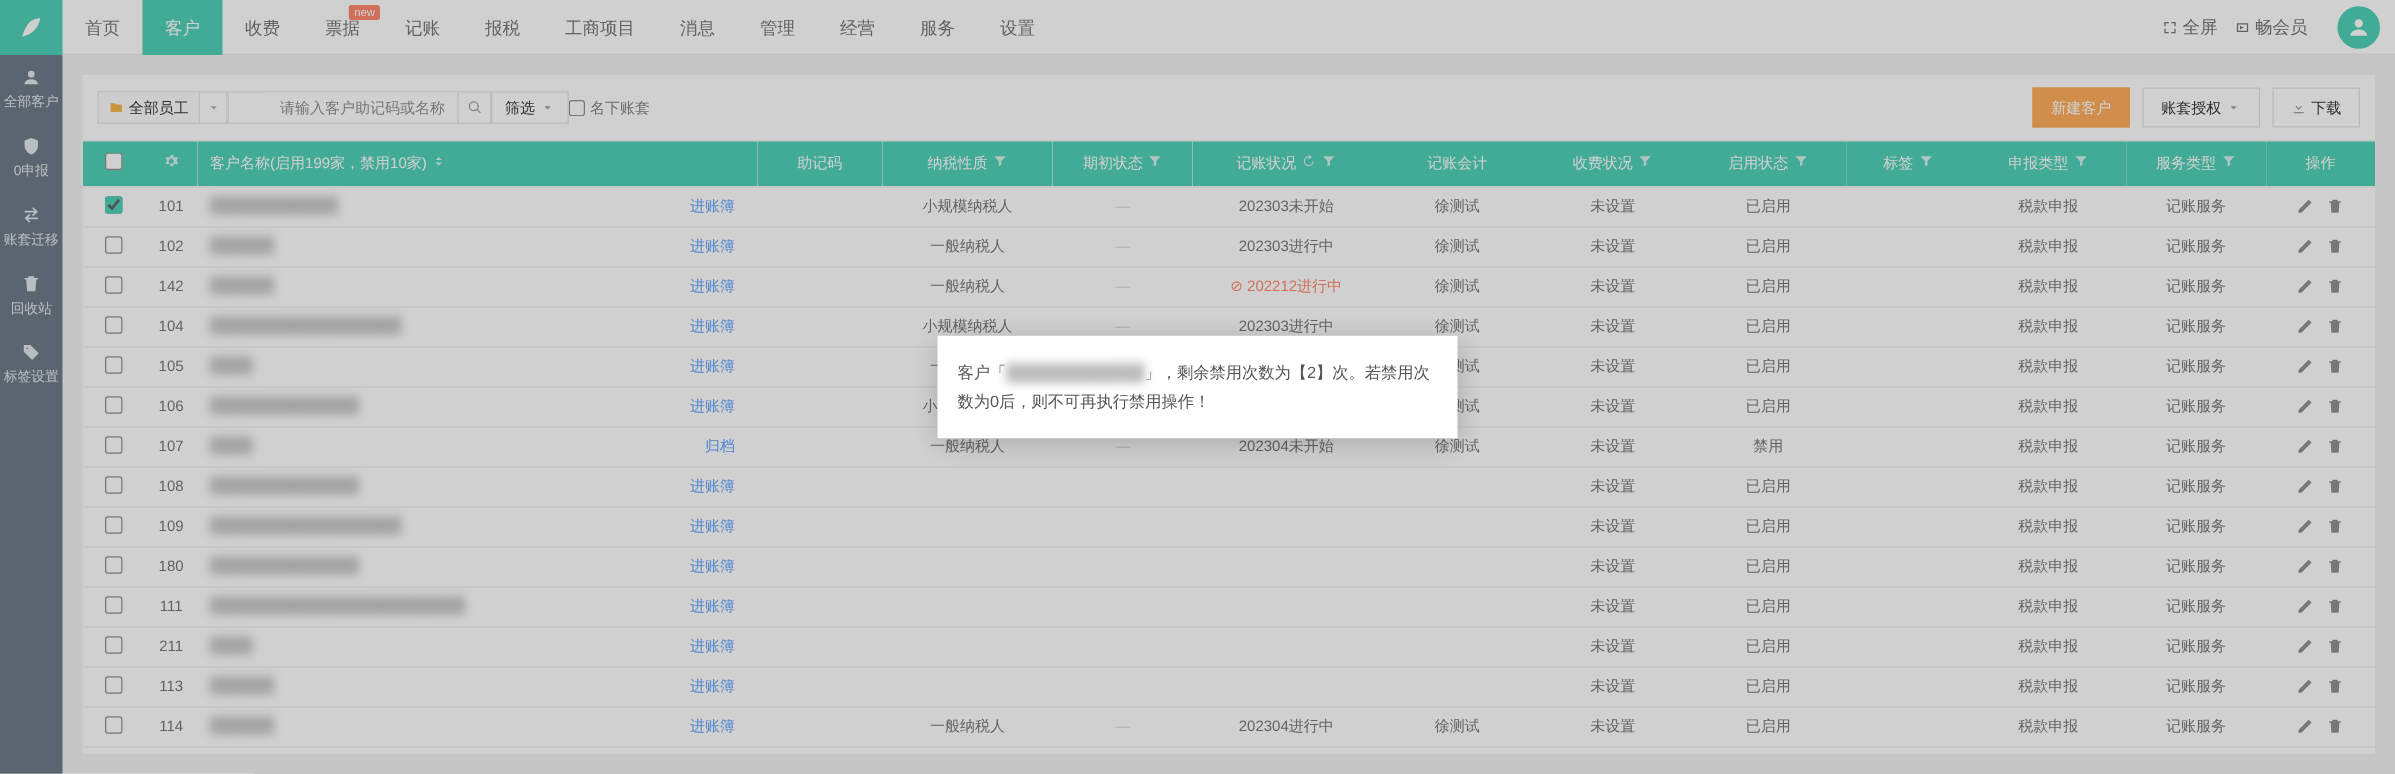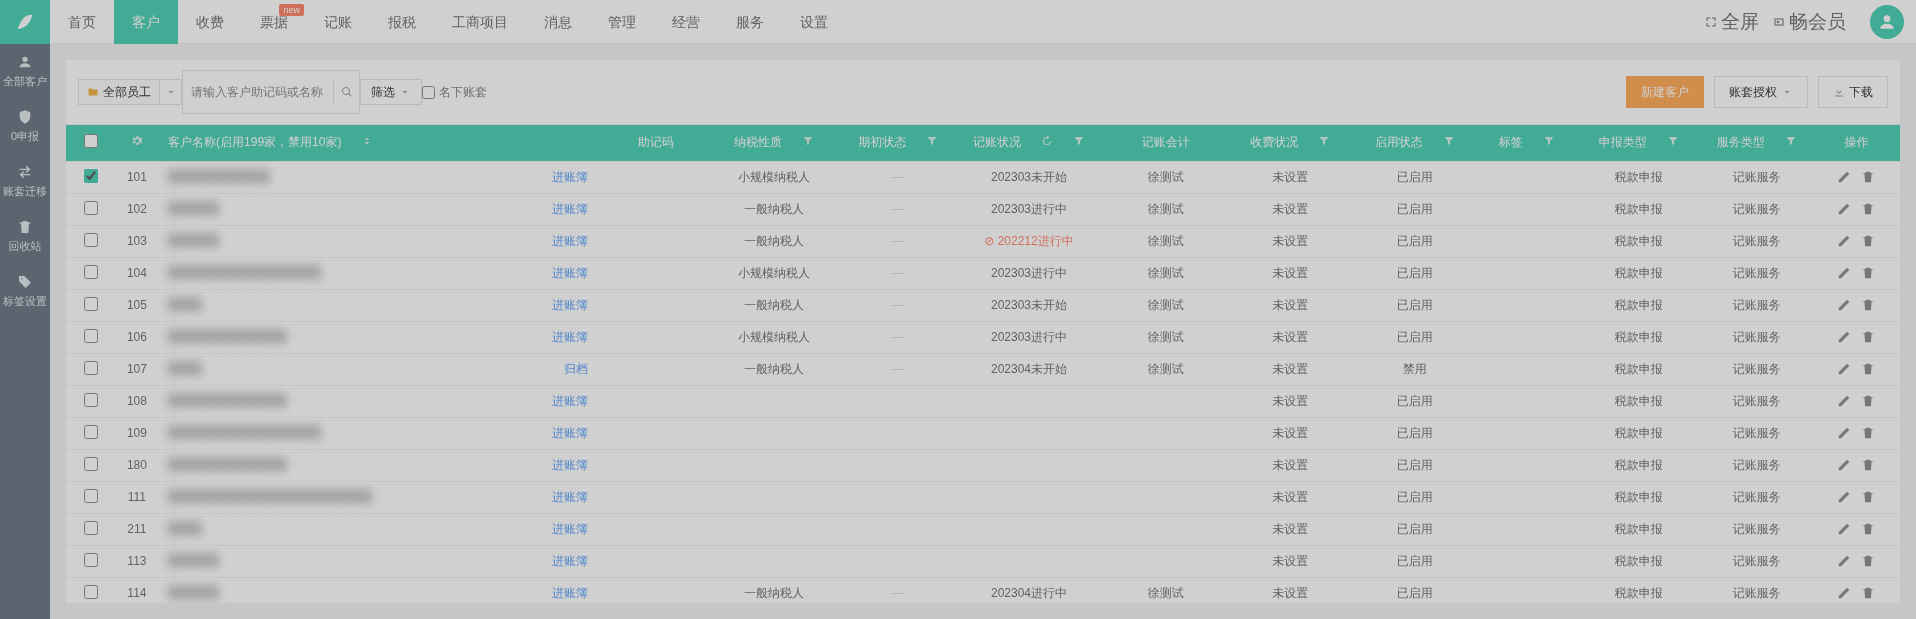--- a/index.html
+++ b/index.html
@@ -5,52 +5,52 @@
 * { margin: 0; padding: 0; box-sizing: border-box; }
 body { font-family: "Microsoft YaHei", Arial, sans-serif; font-size: 12px; background: #f0f0f0; width: 1916px; height: 619px; overflow: hidden; position: relative; }
 
 .topbar { height: 44px; background: #fff; display: flex; align-items: center; border-bottom: 1px solid #e8e8e8; }
 .logo { width: 50px; height: 44px; background: #26c6a6; display: flex; align-items: center; justify-content: center; }
 .logo svg { width: 22px; height: 22px; fill: #fff; }
 .topnav { display: flex; align-items: center; height: 44px; }
 .topnav-item { padding: 0 18px; height: 44px; line-height: 44px; font-size: 14px; color: #555; cursor: pointer; position: relative; }
 .topnav-item.active { background: #26c6a6; color: #fff; }
 .topnav-item .badge { position: absolute; top: 4px; right: 2px; background: #ff6b4a; color: #fff; font-size: 9px; padding: 0 4px; border-radius: 2px; line-height: 12px; }
-.top-right { margin-left: auto; display: flex; align-items: center; padding-right: 12px; gap: 14px; color: #555; font-size: 19px; }
+.top-right { margin-left: auto; display: flex; align-items: center; padding-right: 12px; gap: 14px; color: #555; font-size: 14px; }
 .top-right-item { display: flex; align-items: center; gap: 4px; cursor: pointer; }
 .avatar { width: 34px; height: 34px; border-radius: 50%; background: #26c6a6; display: flex; align-items: center; justify-content: center; margin-left: 10px; }
 .avatar svg { width: 20px; height: 20px; fill: #fff; }
 
 .sidebar { position: absolute; left: 0; top: 44px; width: 50px; bottom: 0; background: #4a5b6a; color: #dce3e8; }
 .side-item { padding: 10px 0; text-align: center; cursor: pointer; font-size: 11px; }
 .side-item svg { width: 16px; height: 16px; fill: #dce3e8; display: block; margin: 0 auto 4px; }
 
 .main { position: absolute; left: 50px; top: 44px; right: 0; bottom: 0; padding: 16px; }
 .panel { background: #fff; height: 100%; display: flex; flex-direction: column; }
 
 .toolbar { display: flex; align-items: center; padding: 10px 12px; border-bottom: 1px solid #eee; }
 .emp-select { display: flex; align-items: center; border: 1px solid #ddd; height: 26px; }
 .emp-select-label { padding: 0 8px; background: #fafafa; height: 100%; line-height: 24px; display: flex; align-items: center; gap: 4px; }
 .emp-select-arrow { width: 22px; height: 100%; border-left: 1px solid #ddd; display: flex; align-items: center; justify-content: center; }
-.search-wrap { display: flex; align-items: center; border: 1px solid #ddd; height: 44px; }
+.search-wrap { display: flex; align-items: center; border: 1px solid #ddd; height: 26px; padding-left: 33px; }
 .search-input { border: none; outline: none; padding: 0 8px; width: 150px; height: 24px; font-size: 12px; }
 .search-btn { width: 26px; height: 24px; border-left: 1px solid #ddd; display: flex; align-items: center; justify-content: center; cursor: pointer; }
 .filter-btn { border: 1px solid #ddd; height: 26px; padding: 0 10px; display: flex; align-items: center; gap: 4px; cursor: pointer; }
 .checkbox-label { display: flex; align-items: center; gap: 4px; color: #666; }
 .toolbar-right { margin-left: auto; display: flex; gap: 10px; align-items: center; }
 .btn { height: 26px; padding: 15px 14px; border: 1px solid #ddd; background: #fff; cursor: pointer; font-size: 12px; display: flex; align-items: center; gap: 4px; }
 .btn-primary { background: #ff9933; border-color: #ff9933; color: #fff; }
 .btn-teal { background: #26c6a6; border-color: #26c6a6; color: #fff; }
 
 .table-wrap { flex: 1; overflow: auto; position: relative; }
 table { width: 100%; border-collapse: collapse; table-layout: fixed; }
 thead { background: #26c6a6; color: #fff; }
 th, td { padding: 0 6px; height: 32px; font-size: 12px; border-bottom: 1px solid #eee; text-align: center; white-space: nowrap; overflow: hidden; text-overflow: ellipsis; }
 th { height: 36px; font-weight: normal; position: relative; }
-th .th-inner { display: flex; align-items: center; justify-content: center; gap: 20px; }
+th .th-inner { display: flex; align-items: center; justify-content: center; gap: 4px; }
 td { color: #555; }
 td.left { text-align: left; padding-left: 10px; }
 .link { color: #3c8cff; cursor: pointer; }
 .warn-row { color: #ff6b4a; }
 .blurred { filter: blur(4px); color: #bbb; }
 .dash { color: #ccc; }
 .cell-checkbox { width: 14px; height: 14px; }
 .th-checkbox { accent-color: #fff; }
 .op-icons { display: flex; gap: 10px; justify-content: center; }
 .op-icons svg { width: 14px; height: 14px; fill: #777; cursor: pointer; }
@@ -347,21 +347,21 @@
                     <path d="M3 17v4h4L19 9l-4-4L3 17M21 7l-2 2-4-4 2-2 4 4z"></path>
                   </svg>
                   <svg viewBox="0 0 24 24">
                     <path d="M6 7h12l-1 14H7L6 7m3-4h6l1 2h4v2H4V5h4l1-2z"></path>
                   </svg>
                 </div>
               </td>
             </tr>
             <tr>
               <td><input type="checkbox" class="cell-checkbox" style="accent-color: rgb(38, 198, 166);"></td>
-              <td>103</td>
+              <td>142</td>
               <td class="left"><span class="blurred">██████</span> <span class="link" style="float:right;margin-right:12px">进账簿</span></td>
               <td></td>
               <td>一般纳税人</td>
               <td><span class="dash">—</span></td>
               <td><span class="warn-row">⊘ 202212进行中</span></td>
               <td>徐测试</td>
               <td>未设置</td>
               <td>已启用</td>
               <td></td>
               <td>税款申报</td>
@@ -653,13 +653,16 @@
               </td>
             </tr>
           </tbody>
       </table>
     </div>
   </div>
 </div>
 
 <div class="overlay"></div>
 <div class="modal">
+  <div class="modal-body">
+    <span>客户「</span><span class="blurred">████████████</span><span>」，剩余禁用次数为【2】次。若禁用次数为0后，则不可再执行禁用操作！</span>
+  </div>
 </div>
 
 </body></html>

